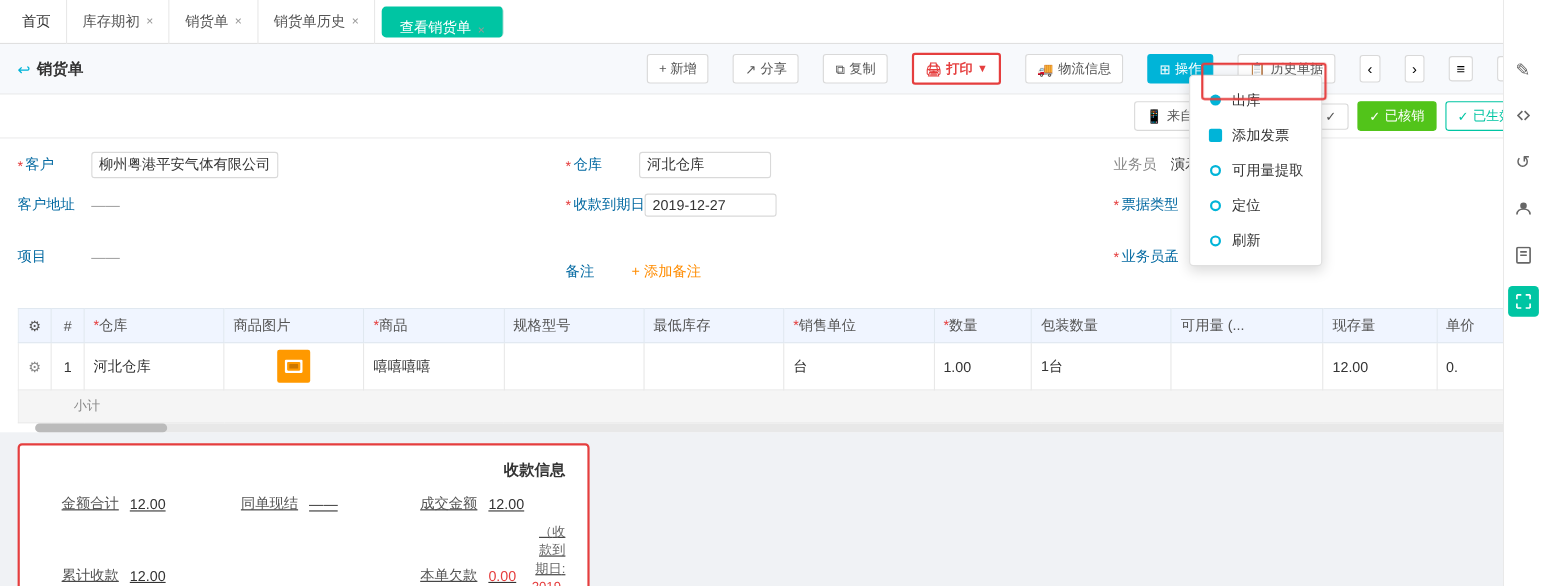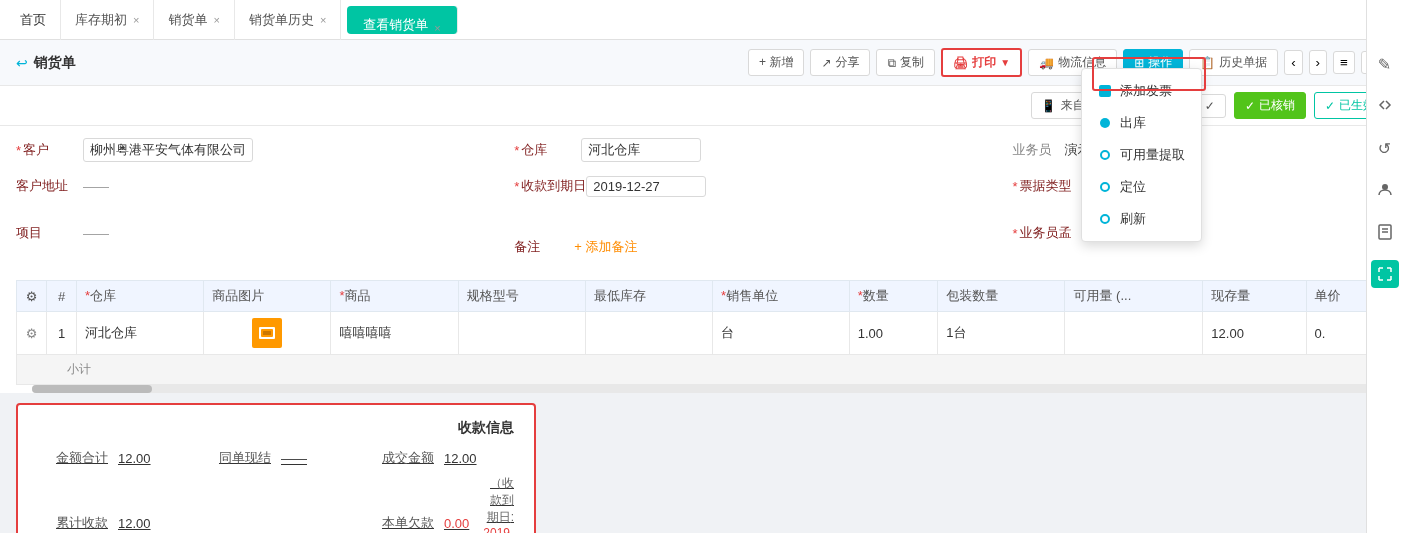--- a/index.html
+++ b/index.html
@@ -32,21 +32,21 @@
     .doc-header {
       display: flex; align-items: center; padding: 8px 16px;
       border-bottom: 1px solid #e8e8e8; background: #f7f9fc;
     }
     .doc-title-icon { color: #00b4d8; margin-right: 6px; font-size: 14px; }
     .doc-title { font-weight: bold; font-size: 14px; color: #333; margin-right: 20px; }
     .doc-meta { display: flex; align-items: center; gap: 16px; flex: 1; }
     .doc-meta-item { font-size: 13px; color: #555; }
     .doc-meta-label { color: #888; }
     .doc-actions {
-      display: flex; align-items: center; gap: 6px; margin-left: auto;
+      display: flex; align-items: center; gap: 22px; margin-left: auto;
     }
     .btn-action {
       display: flex; align-items: center; gap: 4px; padding: 4px 10px;
       border: 1px solid #d9d9d9; border-radius: 3px; background: #fff;
       cursor: pointer; font-size: 12px; color: #555; white-space: nowrap;
     }
     .btn-print {
       border: 2px solid #e53e3e; color: #e53e3e; font-weight: bold;
     }
     .btn-logistics { }
@@ -71,21 +71,21 @@
     .toolbar-row2 {
       display: flex; align-items: center; padding: 6px 16px; gap: 8px;
       border-bottom: 1px solid #e8e8e8; background: #fff;
       justify-content: flex-end;
     }
 
     
     .form-area { padding: 12px 16px; background: #fff; }
     .form-row { display: flex; align-items: center; margin-bottom: 12px; gap: 0; }
     .field-group { display: flex; align-items: center; flex: 1; }
-    .field-label { color: #7f1d1d; font-size: 13px; white-space: nowrap; min-width: 60px; }
+    .field-label { color: #0369a1; font-size: 13px; white-space: nowrap; min-width: 60px; }
     .field-required { color: #e53e3e; margin-right: 2px; }
     .field-value { color: #333; font-size: 13px; padding: 2px 6px; border: 1px solid transparent; min-width: 120px; }
     .field-value.editable { border-color: #d9d9d9; border-radius: 3px; background: #fff; }
     .field-value.dash { color: #999; }
     .staff-label { color: #888; font-size: 13px; }
     .add-note-btn { color: #ff8c00; cursor: pointer; font-size: 13px; }
     .add-note-btn::before { content: '+ '; }
 
     
     .table-area { padding: 0 16px; background: #fff; }
@@ -386,29 +386,29 @@
       <span class="summary-label">本单欠款</span>
       <span class="summary-value red" style="color:#e53e3e;">0.00</span>
       <span style="color:#666;font-size:12px;margin-left:4px;">（<span>收款到期日</span>: <span style="color:#e53e3e;">2019-12-27</span>）</span>
     </div>
   </div>
 </div>
 
 <div class="dropdown-menu">
   <div class="dropdown-item">
     <span class="dropdown-icon">
+      <div class="icon-circle"></div>
+    </span>
+    <span>出库</span>
+  </div>
+  <div class="dropdown-item">
+    <span class="dropdown-icon">
       <div class="icon-square"></div>
     </span>
     <span>添加发票</span>
-  </div>
-  <div class="dropdown-item">
-    <span class="dropdown-icon">
-      <div class="icon-circle"></div>
-    </span>
-    <span>出库</span>
   </div>
   <div class="dropdown-item">
     <span class="dropdown-icon">
       <div class="icon-circle-outline"></div>
     </span>
     <span>可用量提取</span>
   </div>
   <div class="dropdown-item">
     <span class="dropdown-icon">
       <div class="icon-circle-outline"></div>

